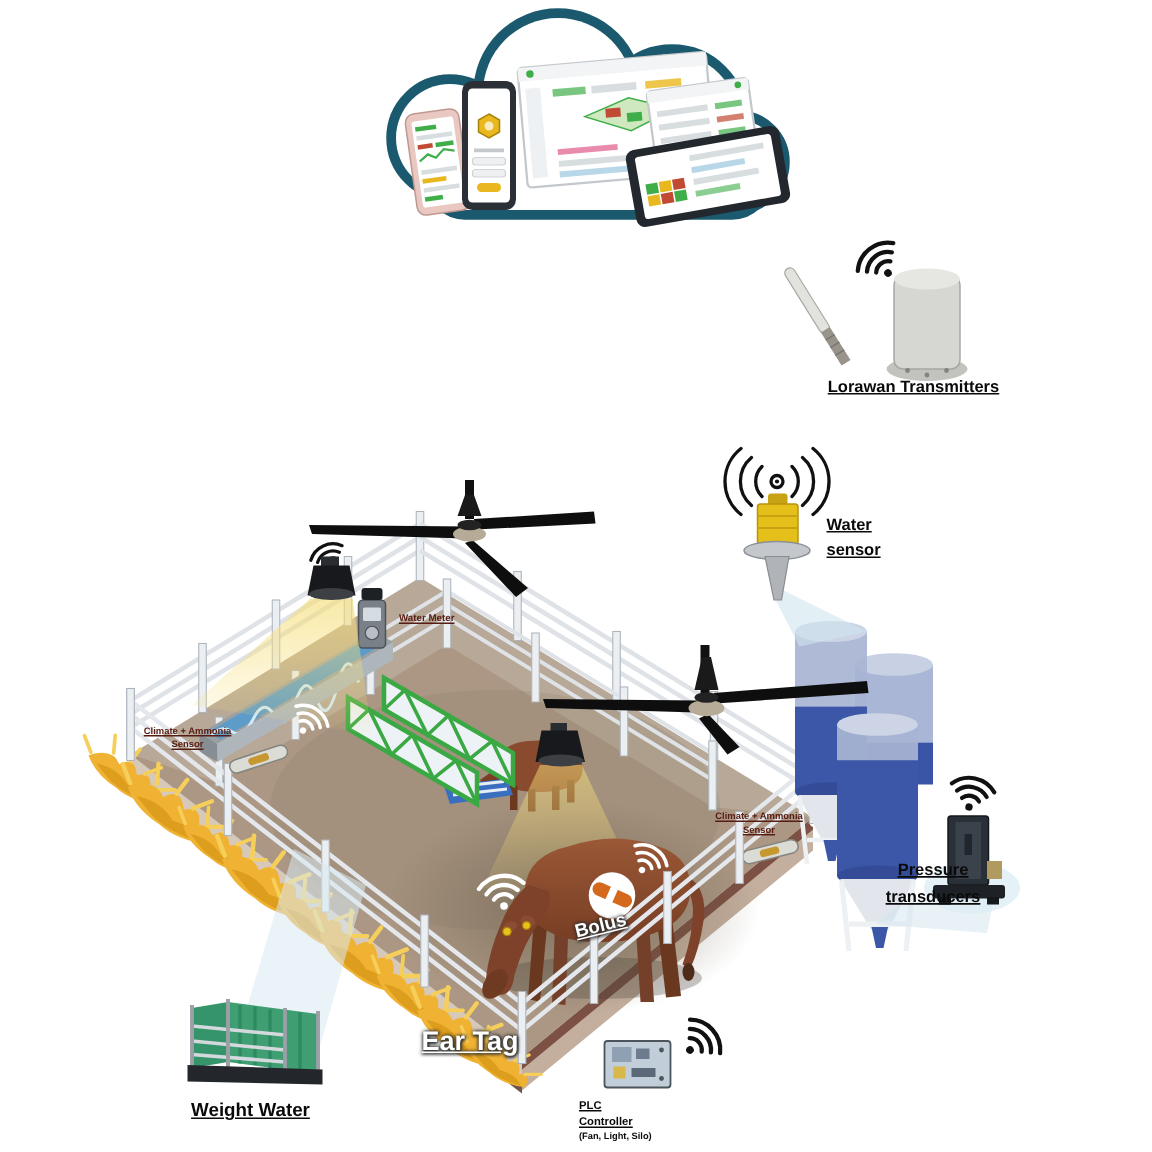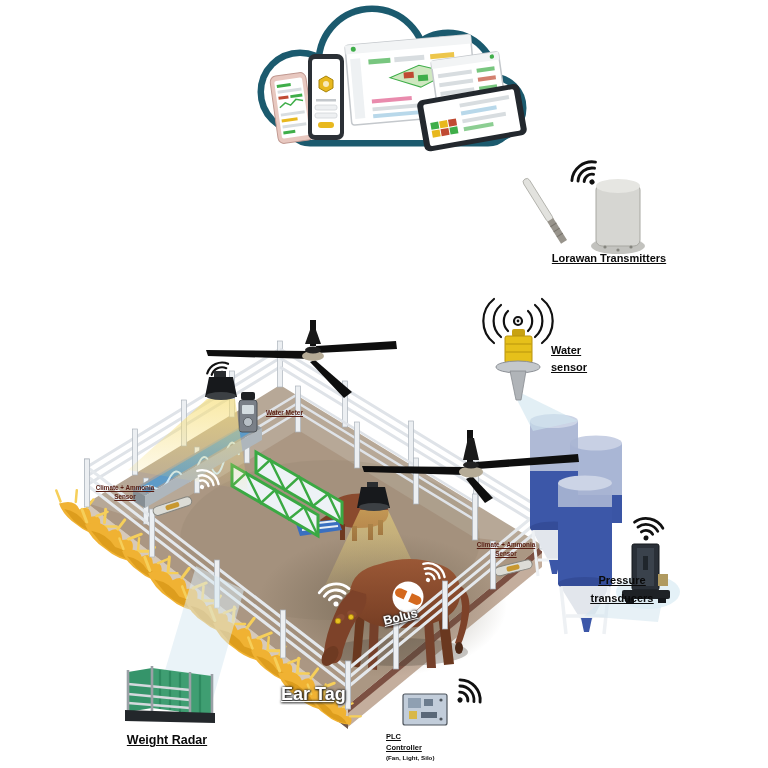--- a/index.html
+++ b/index.html
@@ -446,21 +446,21 @@
 
 <div class="lbl" id="lbl-pressure">
   <span class="blk u">Pressure</span>
   <span class="blk u">transducers</span>
 </div>
 
 <div class="lbl u" id="lbl-eartag">Ear Tag</div>
 
 <div class="lbl u" id="lbl-bolus">Bolus</div>
 
-<div class="lbl u" id="lbl-weight">Weight Radar</div>
+<div class="lbl u" id="lbl-weight">Weight Water</div>
 
 <div class="lbl" id="lbl-plc">
   <span class="blk u">PLC</span>
   <span class="blk u">Controller</span>
   <span class="blk sub">(Fan, Light, Silo)</span>
 </div>
 
 </div>
 
 </body></html>

